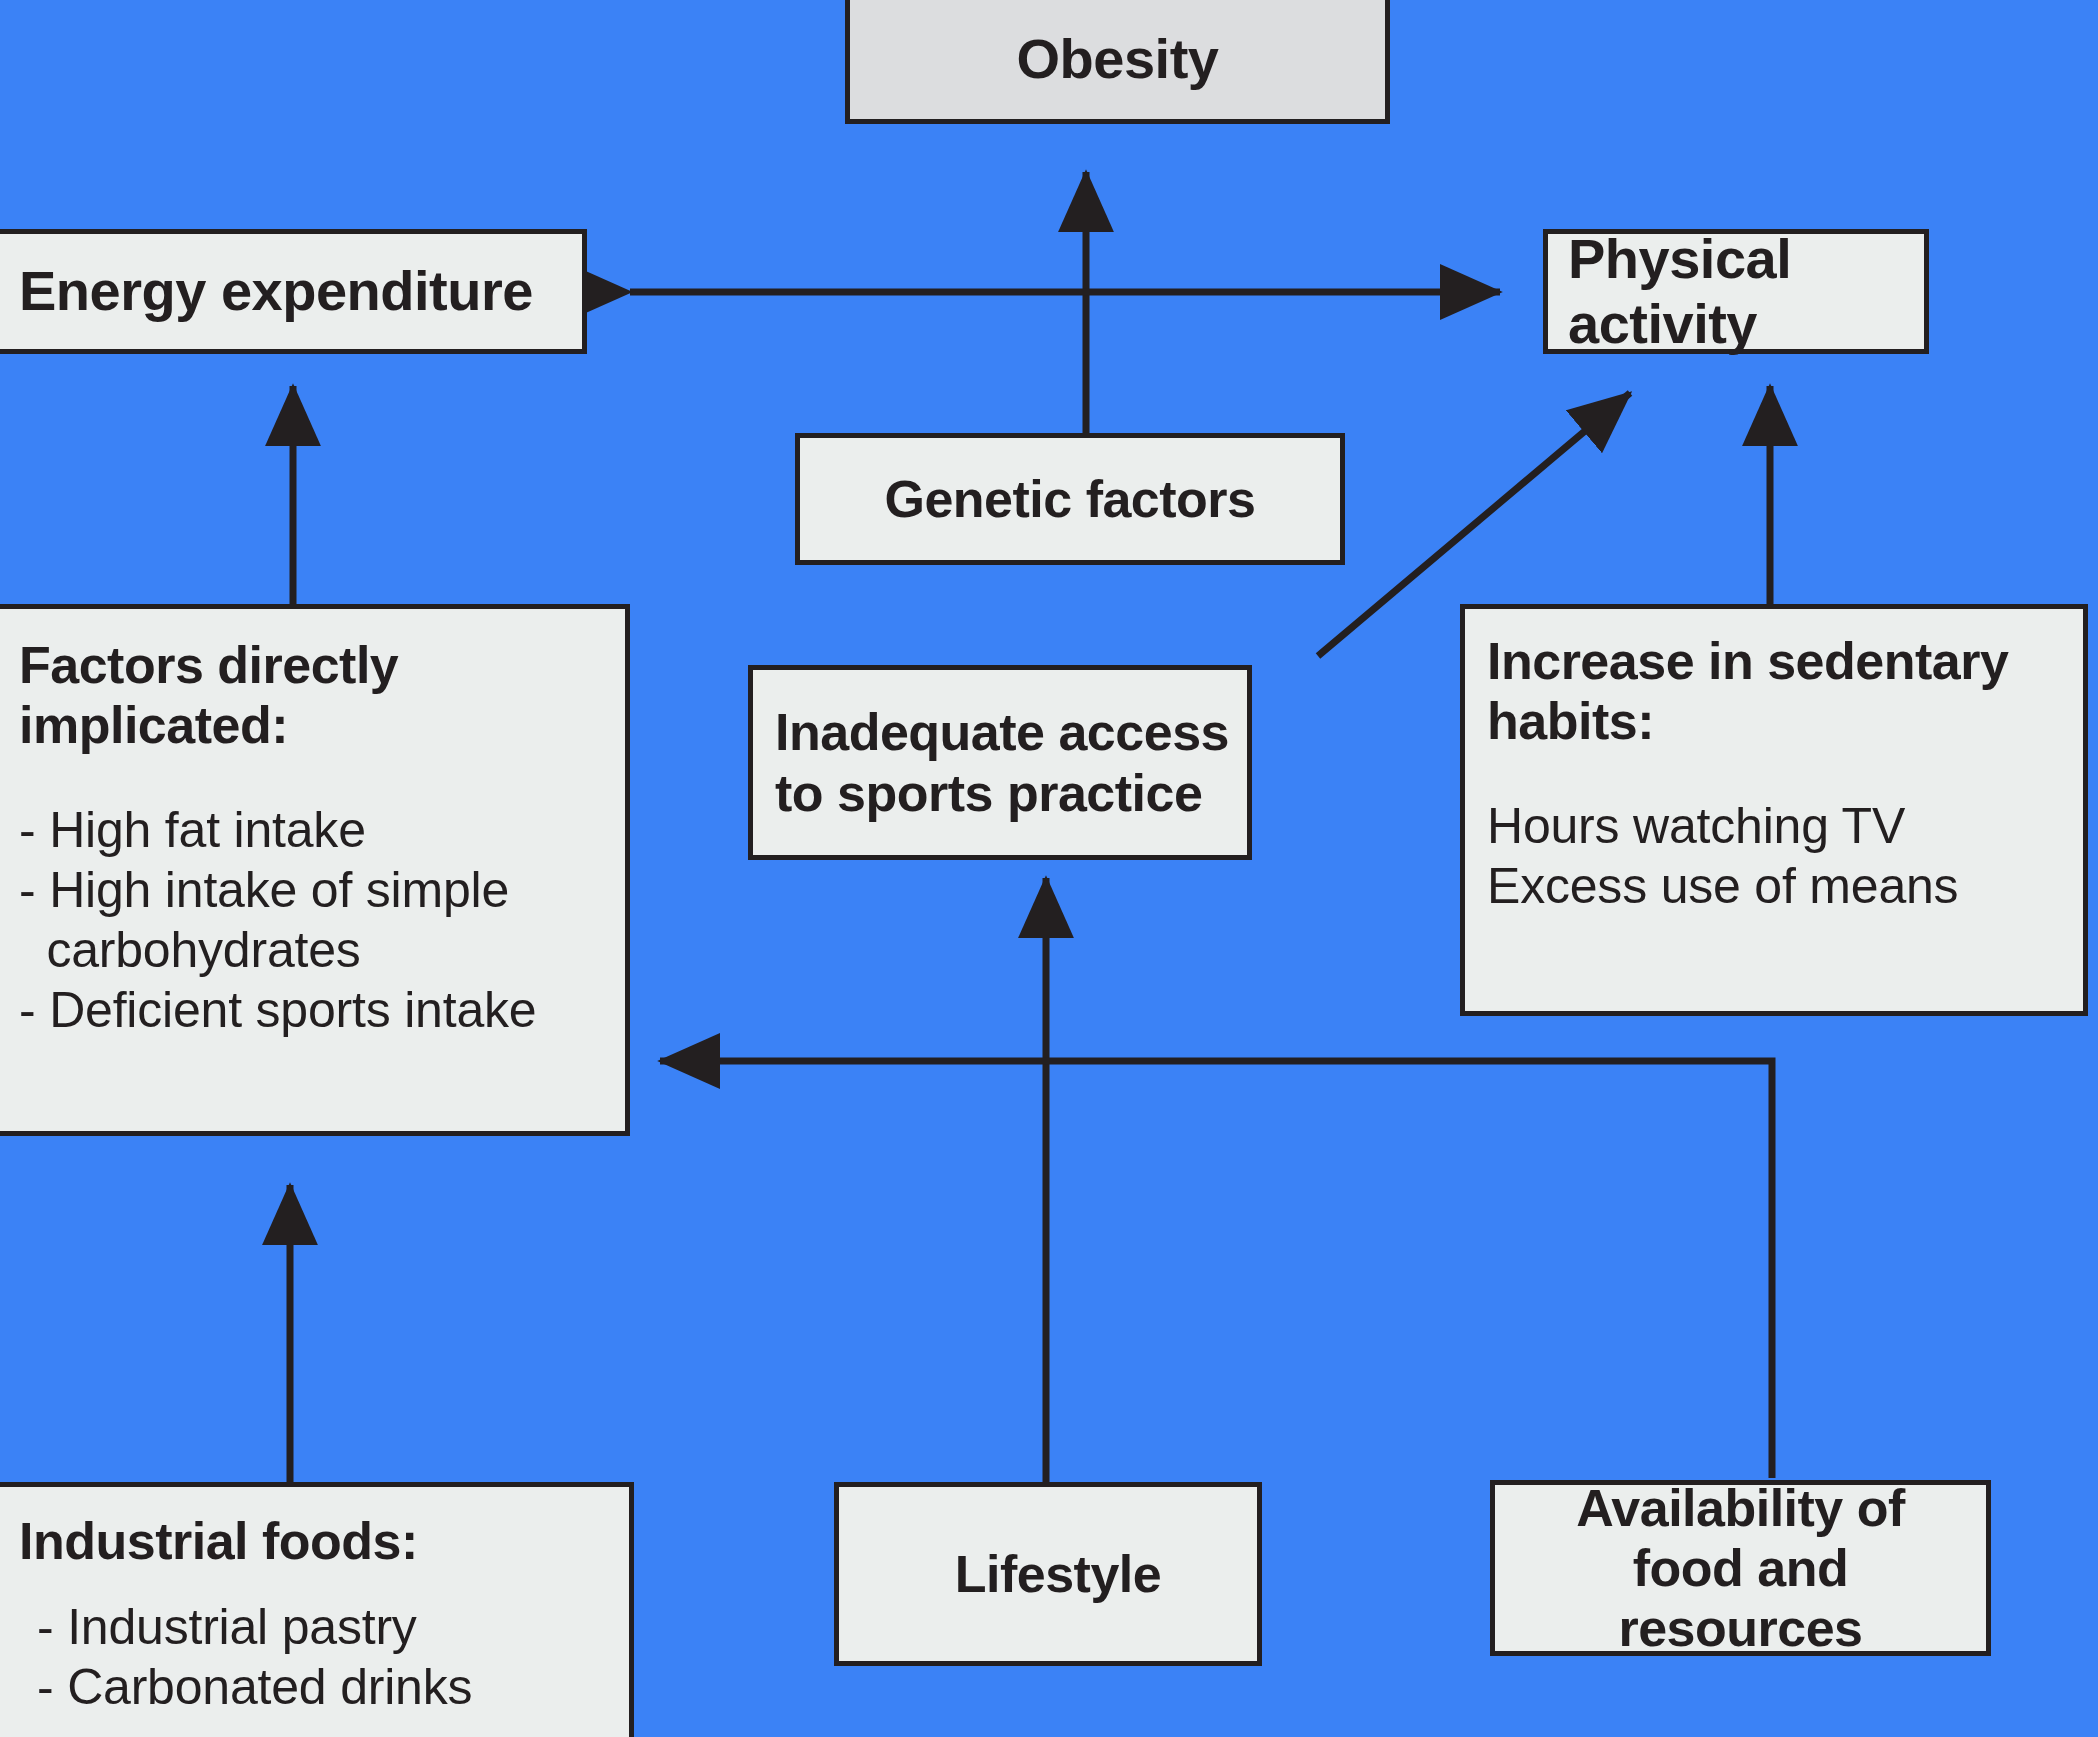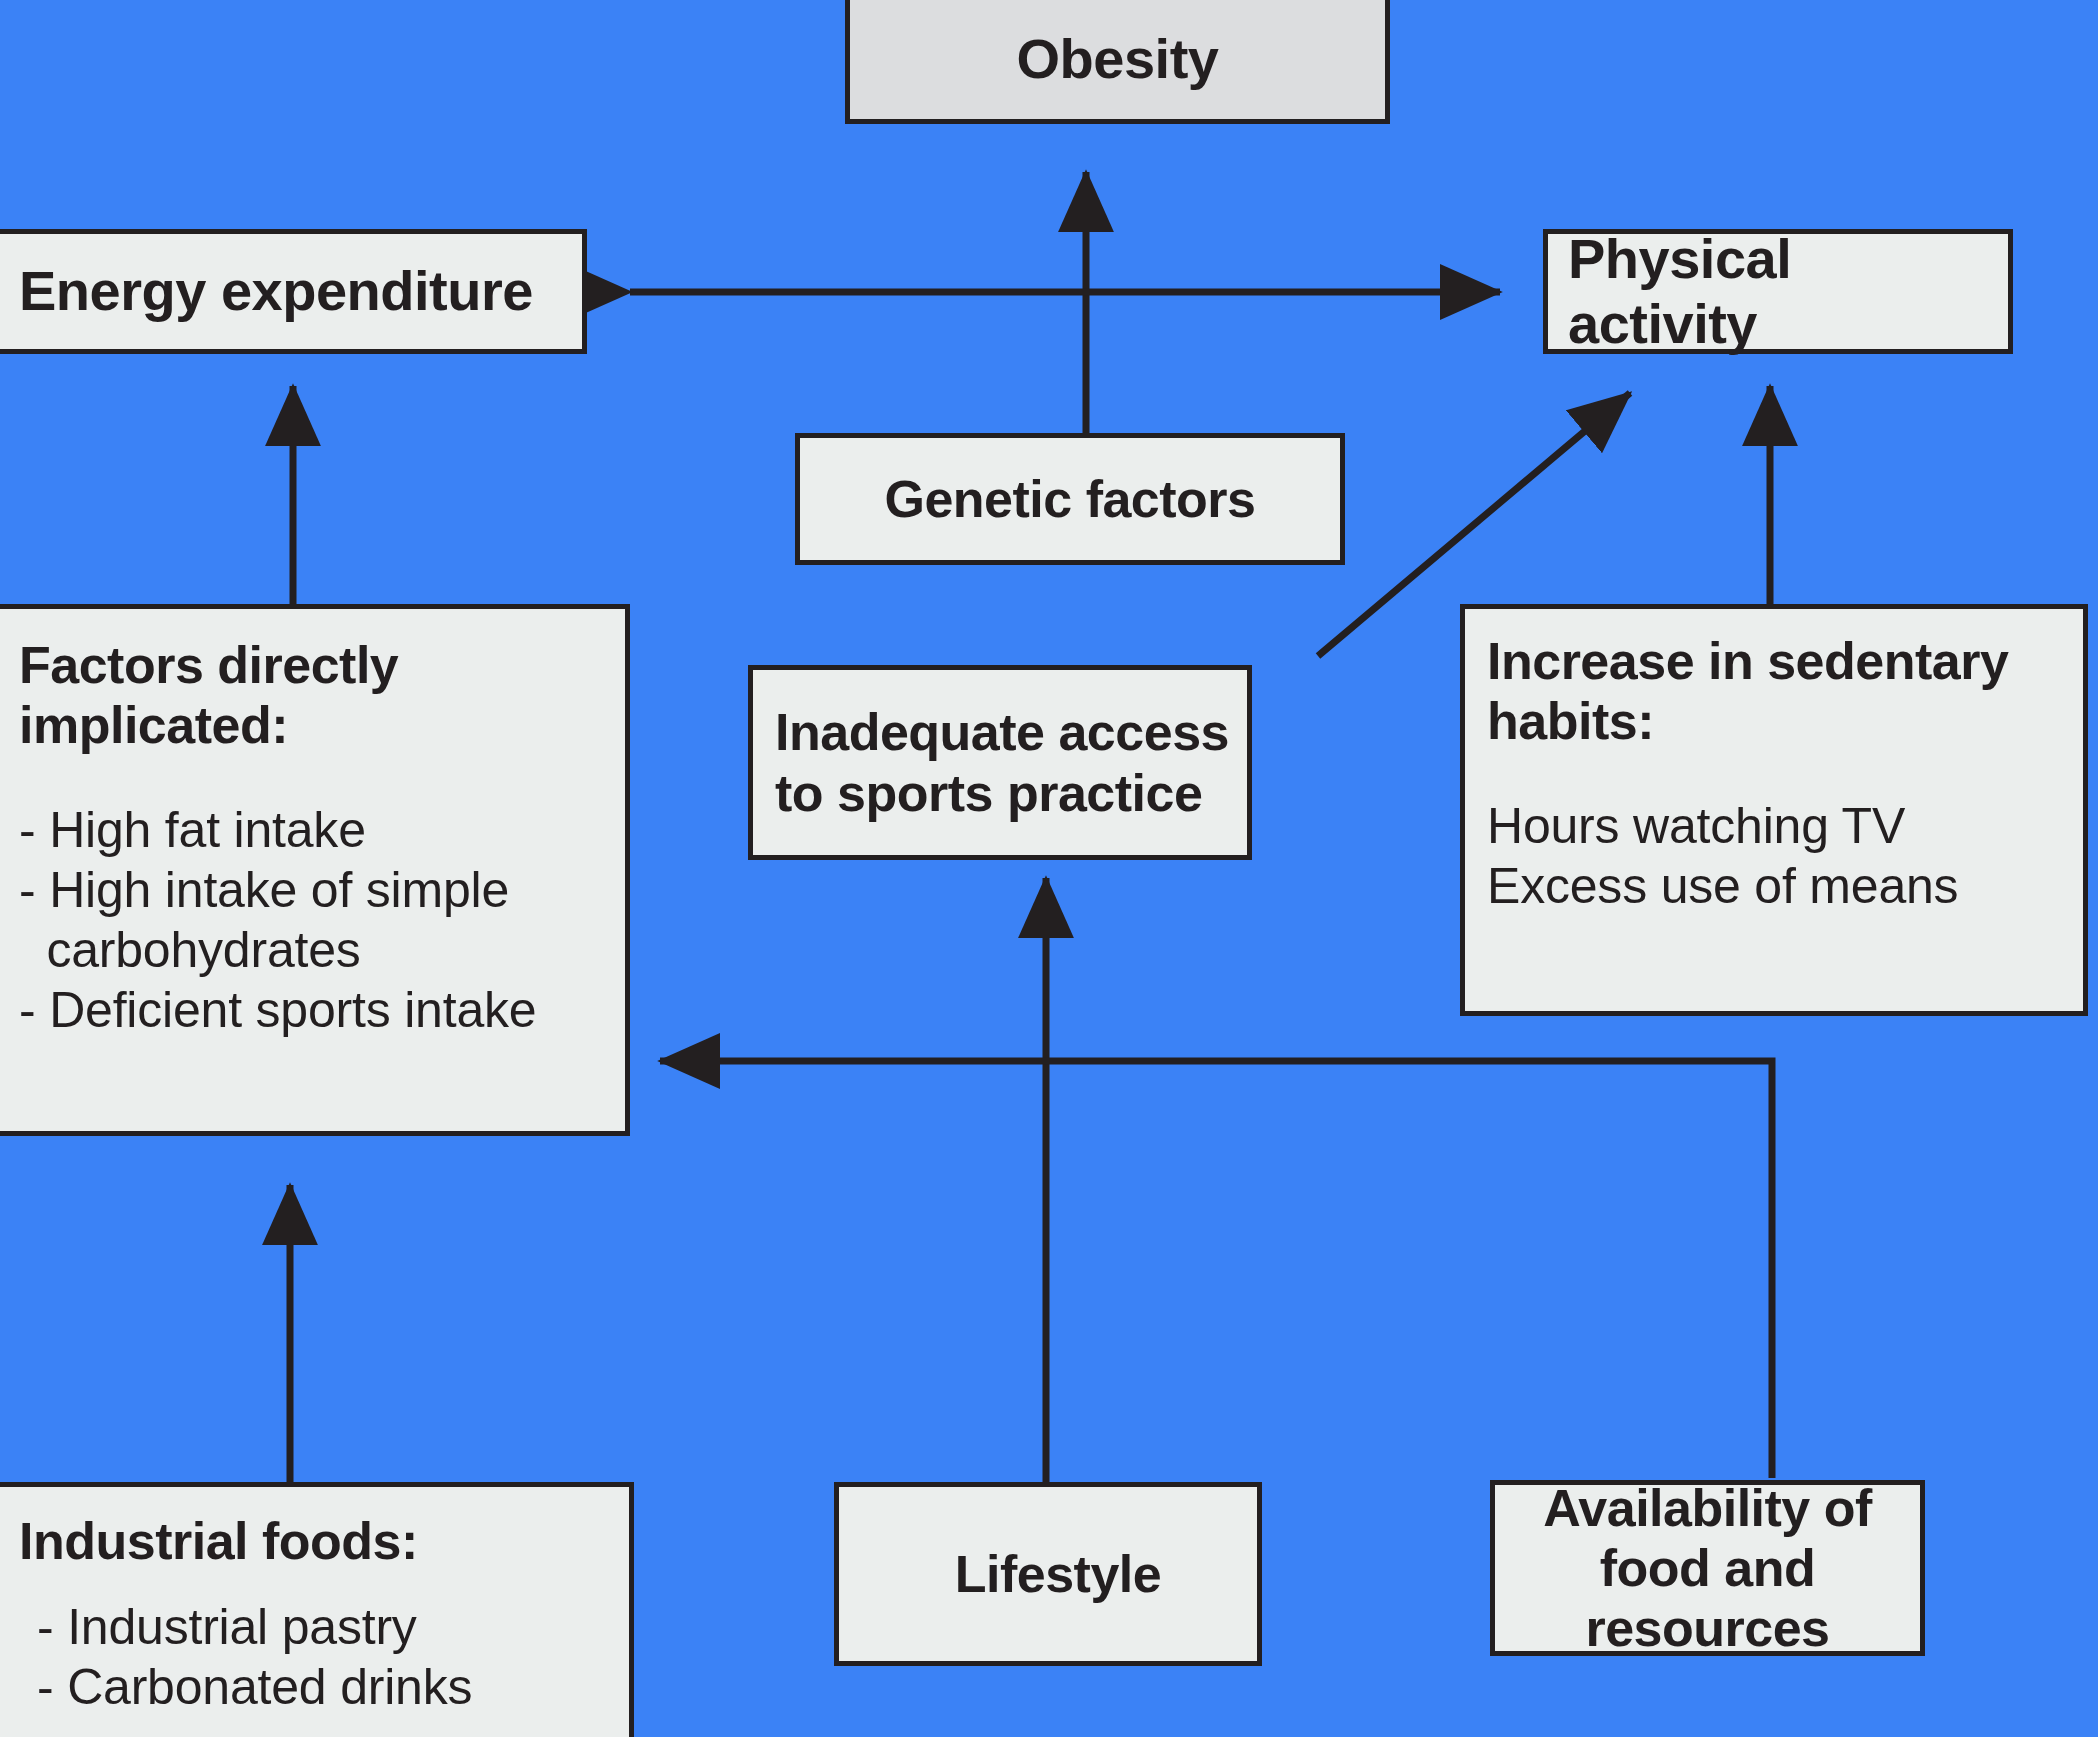--- a/index.html
+++ b/index.html
@@ -114,21 +114,21 @@
   </svg>
 
   <div class="node accent center-text" style="left:845px; top:-6px; width:545px; height:130px;">
     <div class="title lg">Obesity</div>
   </div>
 
   <div class="node pad-l" style="left:-8px; top:229px; width:595px; height:125px;">
     <div class="title lg">Energy expenditure</div>
   </div>
 
-  <div class="node pad-l" style="left:1543px; top:229px; width:470px; height:125px;padding-left:20px;">
+  <div class="node pad-l" style="left:1543px; top:229px; width:386px; height:125px;padding-left:20px;">
     <div class="title lg">Physical activity</div>
   </div>
 
   <div class="node center-text" style="left:795px; top:433px; width:550px; height:132px;">
     <div class="title">Genetic factors</div>
   </div>
 
   <div class="node pad-l" style="left:-8px; top:604px; width:638px; height:532px; justify-content:flex-start; padding-top:26px;">
     <div class="title" style="max-width:430px;">Factors directly implicated:</div>
     <div class="gap-block"></div>
@@ -153,17 +153,17 @@
     <div class="title">Industrial foods:</div>
     <div class="gap-block-sm"></div>
     <div class="body-lines" style="padding-left:18px;">- Industrial pastry</div>
     <div class="body-lines" style="padding-left:18px;">- Carbonated drinks</div>
   </div>
 
   <div class="node center-text" style="left:834px; top:1482px; width:428px; height:184px;padding-left:20px;">
     <div class="title">Lifestyle</div>
   </div>
 
-  <div class="node center-text" style="left:1490px; top:1480px; width:435px; height:176px;">
+  <div class="node center-text" style="left:1490px; top:1480px; width:501px; height:176px;">
     <div class="title" style="max-width:420px;">Availability of food and resources</div>
   </div>
 
 </div>
 
 </body></html>

